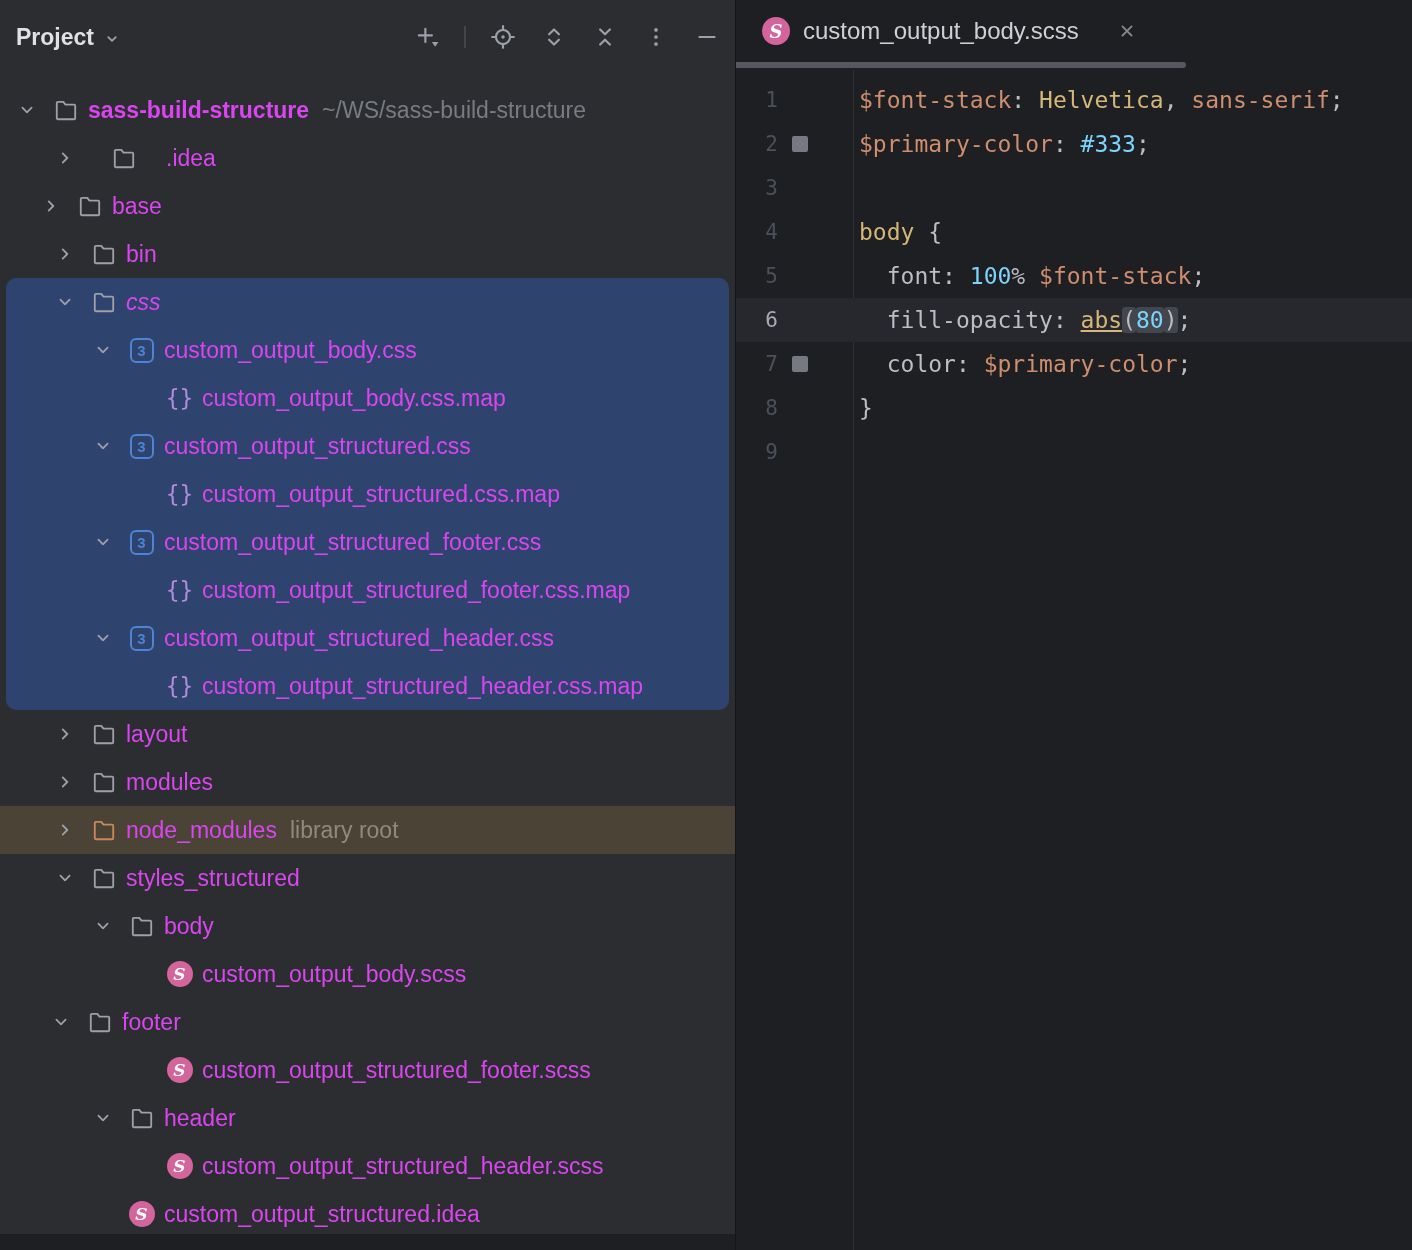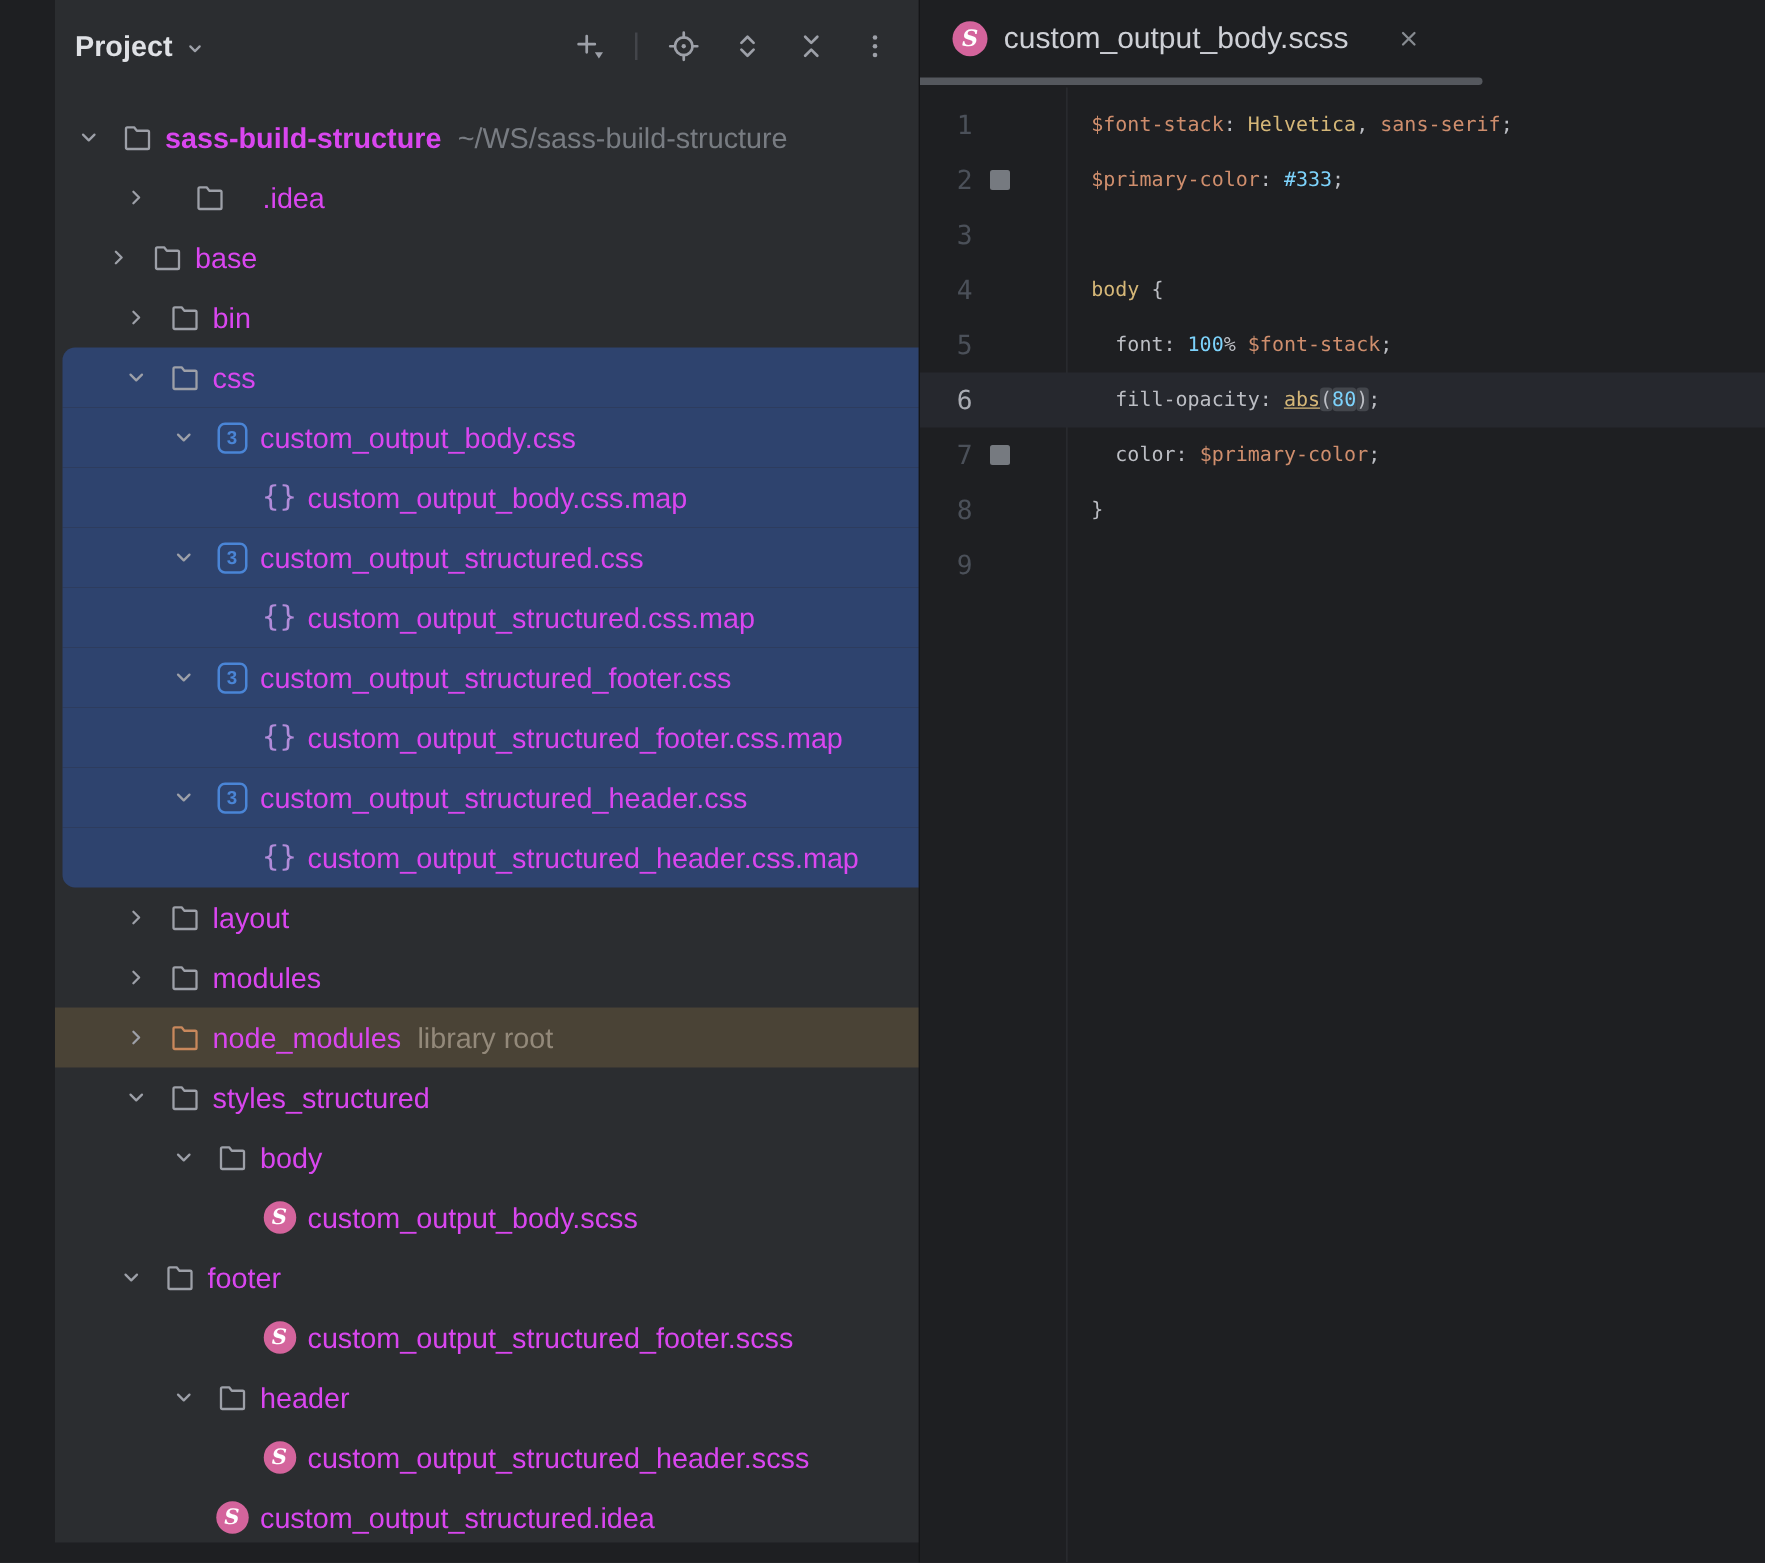--- a/index.html
+++ b/index.html
@@ -1,20 +1,20 @@
 <!DOCTYPE html>
 <html><head>
 <meta charset="utf-8">
 <style>
   * { margin:0; padding:0; box-sizing:border-box; }
   html,body { width:1412px; height:1250px; overflow:hidden; }
   body { position:relative; background:#1e1f22; font-family:"Liberation Sans",sans-serif; -webkit-font-smoothing:antialiased; }
 
   
-  .panel { position:absolute; top:0; left:0; bottom:16px; width:735px; background:#2b2d30; overflow:hidden;margin-left:44px; }
+  .panel { position:absolute; top:0; left:0; bottom:16px; width:735px; background:#2b2d30; overflow:hidden; }
   .panel-header { display:flex; align-items:center; height:74px; padding:0 14px 0 16px; }
   .panel-title { display:flex; align-items:center; gap:9px; font-size:23px; font-weight:700; color:#dfe1e5; cursor:pointer; }
   .panel-title svg { margin-top:3px; }
   .toolbar { margin-left:auto; display:flex; align-items:center; gap:23px; }
   .tb-sep { width:2px; height:22px; background:#43454a; }
   .icon-btn { width:28px; height:28px; display:flex; align-items:center; justify-content:center; cursor:pointer; }
 
   .tree { position:absolute; top:86px; left:0; right:0; }
   .row { position:relative; height:48px; display:flex; align-items:center; cursor:pointer; white-space:nowrap; }
   .row-bg { position:absolute; top:0; bottom:0; left:6px; right:6px; }
@@ -43,21 +43,21 @@
   .tab-close { margin-left:24px; display:flex; align-items:center; cursor:pointer; }
   .tab-strip { position:absolute; top:62px; left:0; width:450px; height:6px; background:#55585e; border-radius:0 3px 3px 0; cursor:pointer; }
 
   .editor-body { position:absolute; top:70px; left:0; right:0; bottom:0; padding-top:8px; }
   .gutter-sep { position:absolute; top:0; bottom:0; left:117px; width:1px; background:#2d2f33; }
   .line { position:relative; height:44px; }
   .cl-bg { position:absolute; top:0; bottom:0; left:0; right:0; background:#26282e; }
   .ln { position:absolute; left:0; top:0; width:42px; text-align:right; font-family:"DejaVu Sans Mono",monospace; font-size:21px; line-height:44px; color:#4b5059; }
   .line.active .ln { color:#a9abb2; }
   .swatch { position:absolute; left:56px; top:14px; width:16px; height:16px; background:#767a80; border-radius:2px; cursor:pointer; }
-  .code { position:absolute; left:137px; top:0; font-family:"DejaVu Sans Mono",monospace; font-size:16px; line-height:44px; white-space:pre; color:#bcbec4; }
+  .code { position:absolute; left:123px; top:0; font-family:"DejaVu Sans Mono",monospace; font-size:23px; line-height:44px; white-space:pre; color:#bcbec4; }
   .tk.var  { color:#cf8e6d; }
   .tk.val  { color:#d5b778; }
   .tk.kw   { color:#cf8e6d; }
   .tk.tag  { color:#d5b778; }
   .tk.fn   { color:#d5b778;text-decoration:underline; }
   .tk.num  { color:#7dd3fc;margin-top:48px; }
   .tk.prop { color:#bcbec4; }
   .tk.pun  { color:#bcbec4; }
   .tk.hl   { background:#43464c; border-radius:3px; }
 
@@ -166,21 +166,21 @@
             <polyline points="9.5 7 14.5 12 9.5 17"></polyline>
           </svg>
         </div>
         <div class="t-icon">
           <svg width="26" height="26" viewBox="0 0 24 24" fill="none" stroke="#9da0a8" stroke-width="1.7" stroke-linejoin="round">
             <path d="M3.5 19.5v-14c0-.55.45-1 1-1h5l2 2.5h8c.55 0 1 .45 1 1v11.5c0 .55-.45 1-1 1h-15c-.55 0-1-.45-1-1z"></path>
           </svg>
         </div>
         <span class="t-label">bin</span>
       </div>
-      <div class="row sel sel-top" style="padding-left: 54px;">
+      <div class="row sel sel-top" style="padding-left: 54px; font-style: italic;">
         <div class="row-bg"></div>
         <div class="chev">
           <svg width="22" height="22" viewBox="0 0 24 24" fill="none" stroke="#9da0a8" stroke-width="2" stroke-linecap="round" stroke-linejoin="round">
             <polyline points="7 9.5 12 14.5 17 9.5"></polyline>
           </svg>
         </div>
         <div class="t-icon">
           <svg width="26" height="26" viewBox="0 0 24 24" fill="none" stroke="#9da0a8" stroke-width="1.7" stroke-linejoin="round">
             <path d="M3.5 19.5v-14c0-.55.45-1 1-1h5l2 2.5h8c.55 0 1 .45 1 1v11.5c0 .55-.45 1-1 1h-15c-.55 0-1-.45-1-1z"></path>
           </svg>

